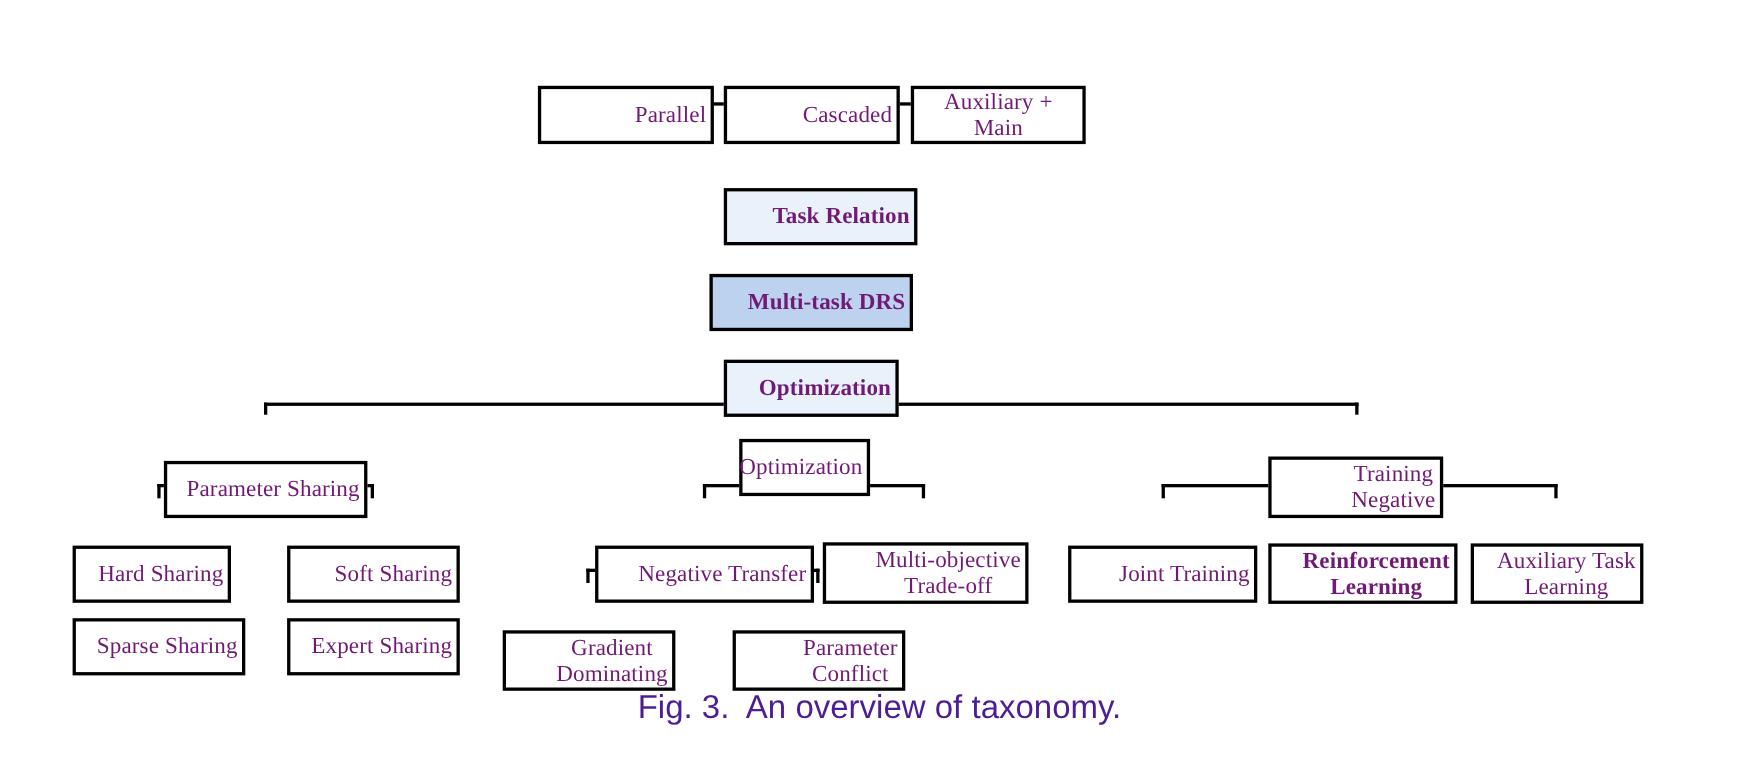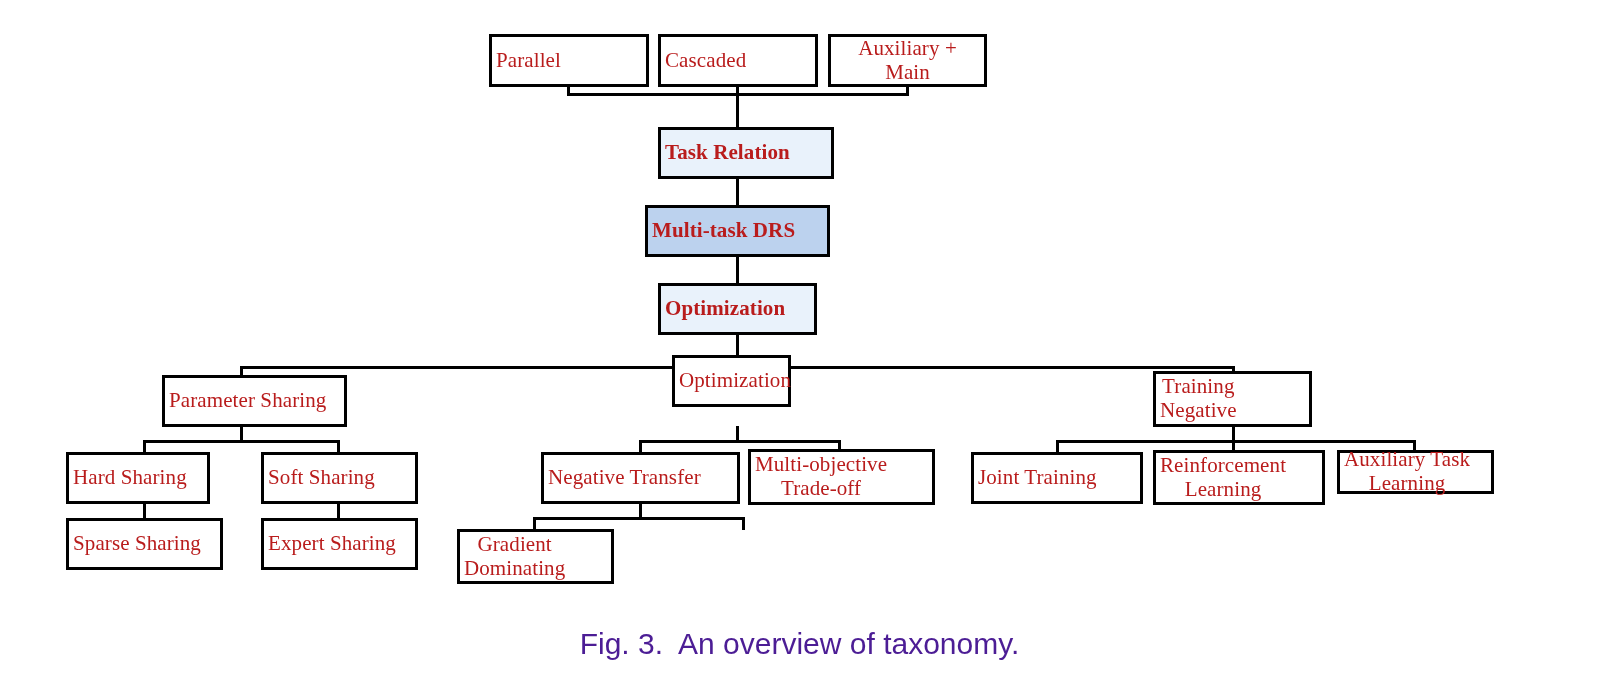--- a/index.html
+++ b/index.html
@@ -15,28 +15,29 @@
     overflow: hidden;
     font-family: "Liberation Serif", "DejaVu Serif", serif;
   }
   .node {
     position: absolute;
     box-sizing: border-box;
     border: 3px solid #000000;
     background: #ffffff;
     display: flex;
     align-items: center;
-    justify-content: flex-start;
+    justify-content: flex-end;
     text-align: center;
-    color: #b91c1c;
+    color: #701a75;
     font-family: "Liberation Serif", "DejaVu Serif", serif;
     font-size: 21px;
     line-height: 1.12;
     letter-spacing: 0.1px;
     z-index: 2;
+    margin-top: 44px;
   }
   .node .lbl {
     display: block;
     white-space: pre-line;
     padding: 0 4px;
   }
   .node.bold {
     font-weight: bold;
     font-size: 21px;
   }
@@ -104,21 +105,21 @@
   </div>
 
   <div class="edge v" style="left:736px; top:334px; height:35px;"></div>
 
   <div class="edge h" style="left:240px; top:366px; width:995px;"></div>
 
   <div class="edge v" style="left:240px; top:366px; height:11px;"></div>
   <div class="edge v" style="left:736px; top:366px; height:11px;"></div>
   <div class="edge v" style="left:1232px; top:366px; height:11px;"></div>
 
-  <div class="node" style="left:162px; top:375px; width:185px; height:52px;">
+  <div class="node" style="left:149px; top:375px; width:185px; height:52px;">
     <span class="lbl">Parameter Sharing</span>
   </div>
 
   <div class="node" style="left:672px; top:355px; width:119px; height:52px;">
     <span class="lbl">Optimization</span>
   </div>
 
   <div class="node" style="left:1153px; top:371px; width:159px; height:56px;">
     <span class="lbl">Training
 Negative</span>
@@ -165,36 +166,40 @@
   <div class="edge v" style="left:639px; top:503px; height:16px;"></div>
   <div class="edge h" style="left:533px; top:517px; width:212px;"></div>
   <div class="edge v" style="left:533px; top:517px; height:13px;"></div>
   <div class="edge v" style="left:742px; top:517px; height:13px;"></div>
 
   <div class="node" style="left:457px; top:529px; width:157px; height:55px;">
     <span class="lbl">Gradient
 Dominating</span>
   </div>
 
+  <div class="node" style="left:666px; top:529px; width:157px; height:55px;">
+    <span class="lbl">Parameter
+Conflict</span>
+  </div>
 
   <div class="edge v" style="left:1232px; top:426px; height:16px;"></div>
   <div class="edge h" style="left:1056px; top:440px; width:360px;"></div>
   <div class="edge v" style="left:1056px; top:440px; height:13px;"></div>
   <div class="edge v" style="left:1232px; top:440px; height:13px;"></div>
   <div class="edge v" style="left:1413px; top:440px; height:13px;"></div>
 
   <div class="node" style="left:971px; top:452px; width:172px; height:52px;">
     <span class="lbl">Joint Training</span>
   </div>
 
-  <div class="node" style="left:1153px; top:450px; width:172px; height:55px;">
+  <div class="node" style="left:1153px; top:450px; width:172px; height:55px;font-weight:bold;">
     <span class="lbl">Reinforcement
 Learning</span>
   </div>
 
-  <div class="node" style="left:1337px; top:450px; width:157px; height:44px;">
+  <div class="node" style="left:1337px; top:450px; width:157px; height:55px;">
     <span class="lbl">Auxiliary Task
 Learning</span>
   </div>
 
   <div class="caption" style="top:627px;">Fig. 3.  An overview of taxonomy.</div>
 
 </div>
 
 </body></html>

